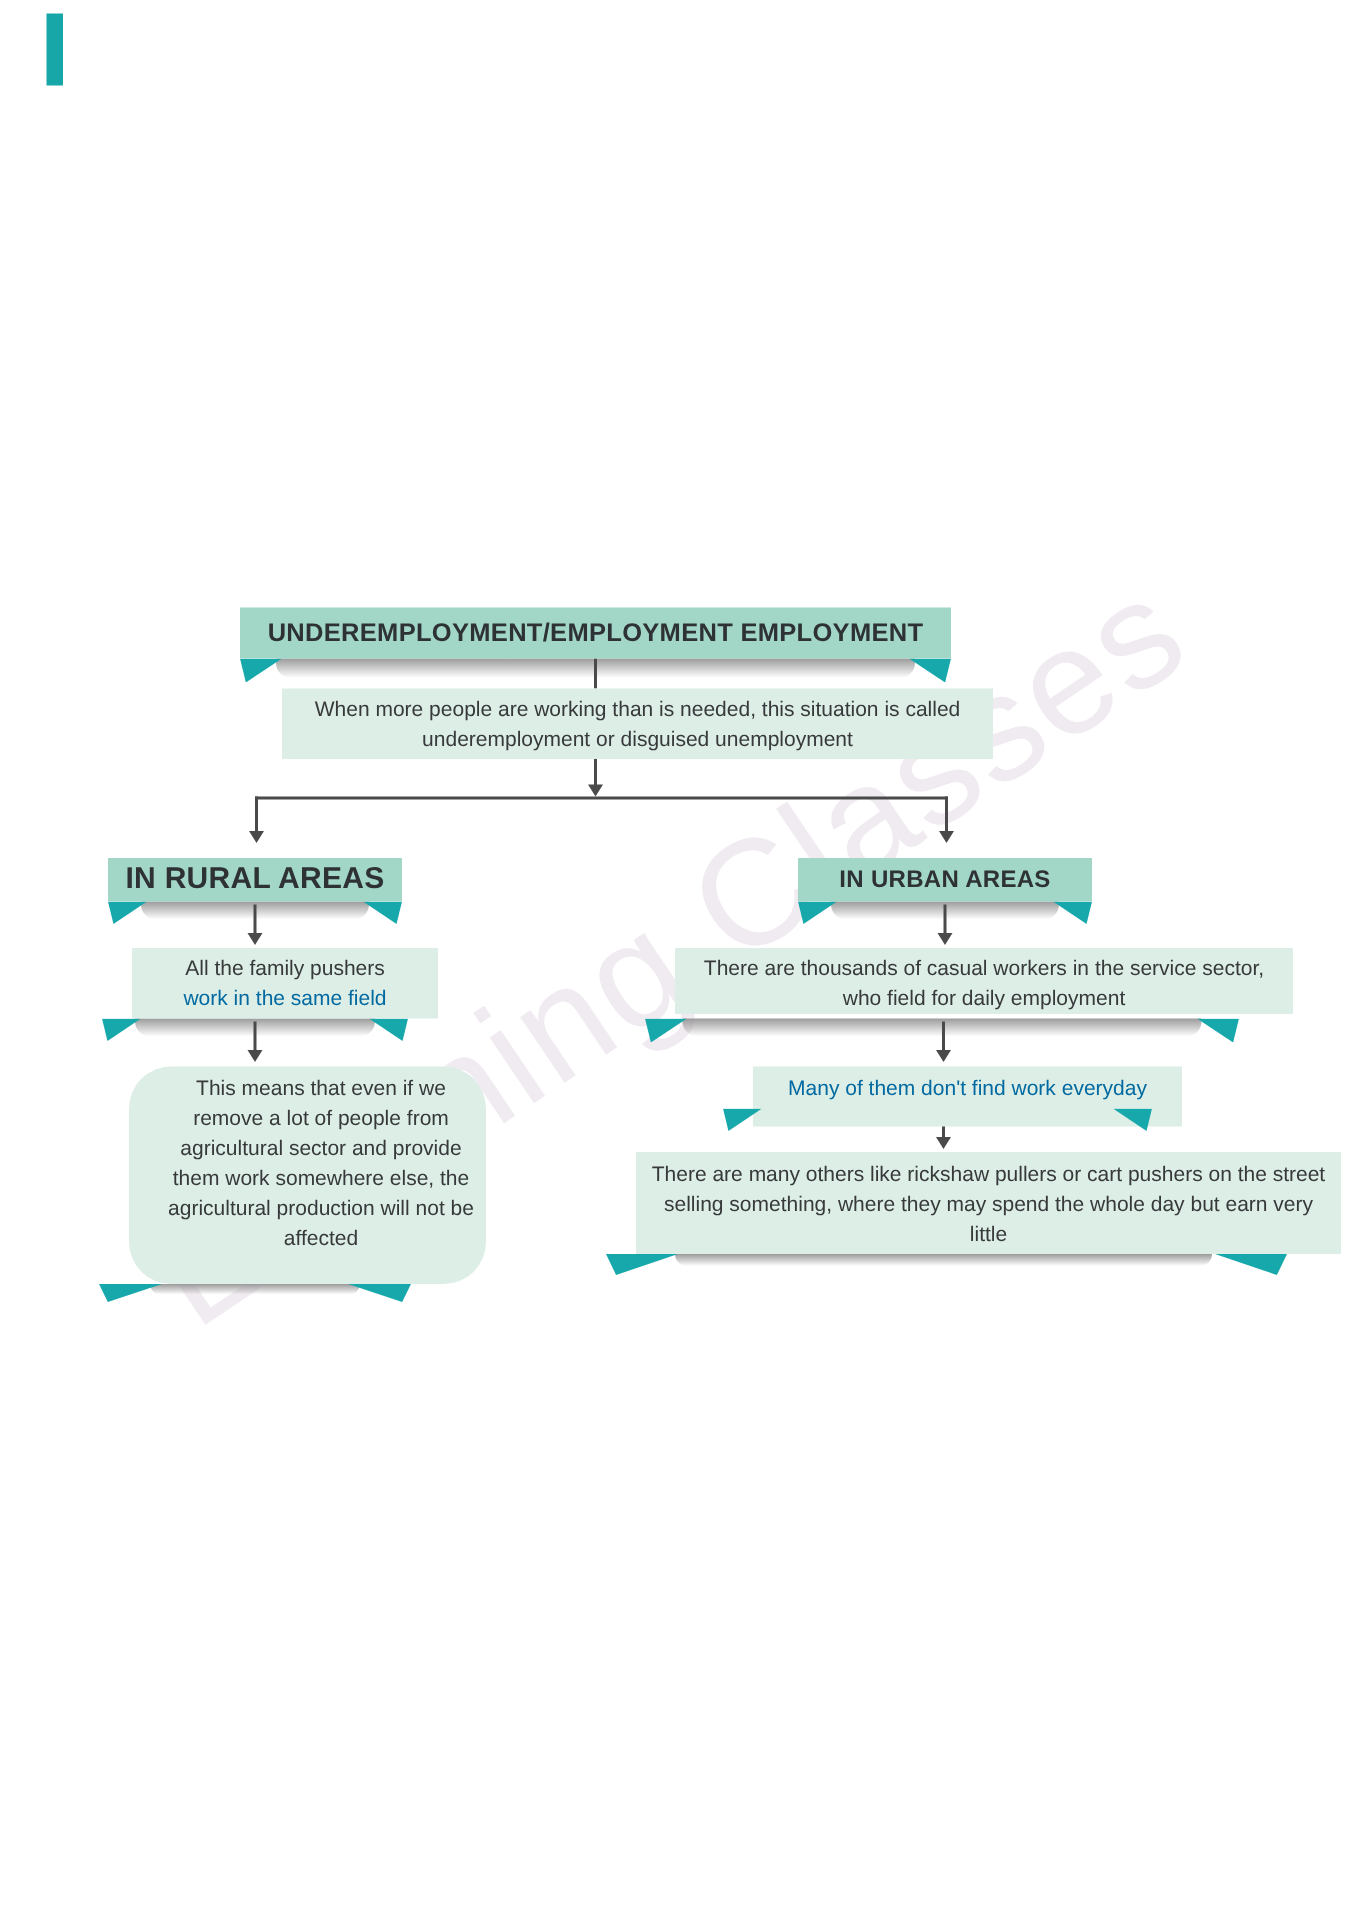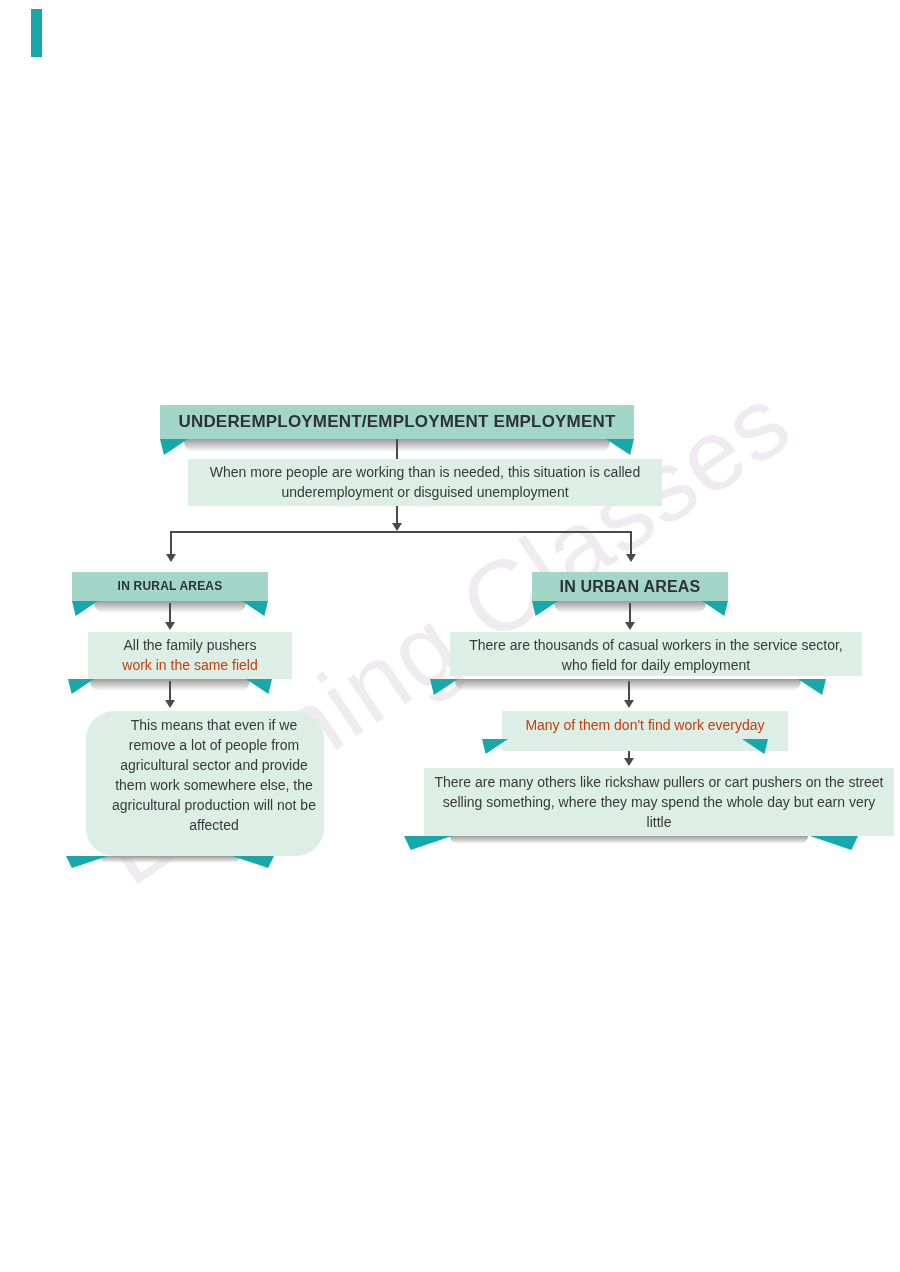--- a/index.html
+++ b/index.html
@@ -16,21 +16,21 @@
   }
   .node{z-index:2;}
   .box-teal{
     background:#a2d7c8;text-align:center;font-weight:bold;color:#2e3234;
     letter-spacing:0.2px;
   }
   .box-light{
     background:#dceee6;text-align:center;color:#37393b;
     font-size:14px;line-height:20px;margin-left:20px;
   }
-  .gray-text{color:#c2410c;}
+  .gray-text{color:#0369a1;}
   .tri-l{background:#17a8ab;clip-path:polygon(0 0,100% 0,14% 100%);z-index:2;}
   .tri-r{background:#17a8ab;clip-path:polygon(0 0,100% 0,86% 100%);z-index:2;}
   .fold-shadow{
     background:linear-gradient(to bottom,#9b9b9b,rgba(250,250,250,0));
     border-radius:0 0 10px 10px;z-index:1;
   }
   .vline{width:2px;background:#4a4a4a;z-index:1;}
   .hline{height:2px;background:#4a4a4a;z-index:1;}
   .ahead{
     width:0;height:0;border-left:5px solid transparent;border-right:5px solid transparent;
@@ -55,21 +55,21 @@
 <div class="abs node box-light" style="left:168px;top:459px;width:458px;height:44px;padding:3px 8px 0 8px;">When more people are working than is needed, this situation is called underemployment or disguised unemployment</div>
 
 <div class="abs vline" style="left:396px;top:506px;height:18px;"></div>
 <div class="abs ahead" style="left:392px;top:523px;"></div>
 <div class="abs hline" style="left:170px;top:531px;width:462px;"></div>
 <div class="abs vline" style="left:170px;top:531px;height:24px;"></div>
 <div class="abs ahead" style="left:166px;top:554px;"></div>
 <div class="abs vline" style="left:630px;top:531px;height:24px;"></div>
 <div class="abs ahead" style="left:626px;top:554px;"></div>
 
-<div class="abs node box-teal" style="left:72px;top:572px;width:196px;height:29px;line-height:29px;font-size:12px;">IN RURAL AREAS</div>
+<div class="abs node box-teal" style="left:72px;top:572px;width:196px;height:29px;line-height:29px;font-size:20px;">IN RURAL AREAS</div>
 <div class="abs fold-shadow" style="left:94px;top:601px;width:152px;height:12px;"></div>
 <div class="abs tri-l" style="left:72px;top:601px;width:26px;height:15px;"></div>
 <div class="abs tri-r" style="left:242px;top:601px;width:26px;height:15px;"></div>
 
 <div class="abs vline" style="left:169px;top:603px;height:20px;"></div>
 <div class="abs ahead" style="left:165px;top:622px;"></div>
 
 <div class="abs node box-light" style="left:68px;top:632px;width:204px;height:44px;padding-top:3px;">
   <div>All the family pushers</div>
   <div class="gray-text">work in the same field</div>

